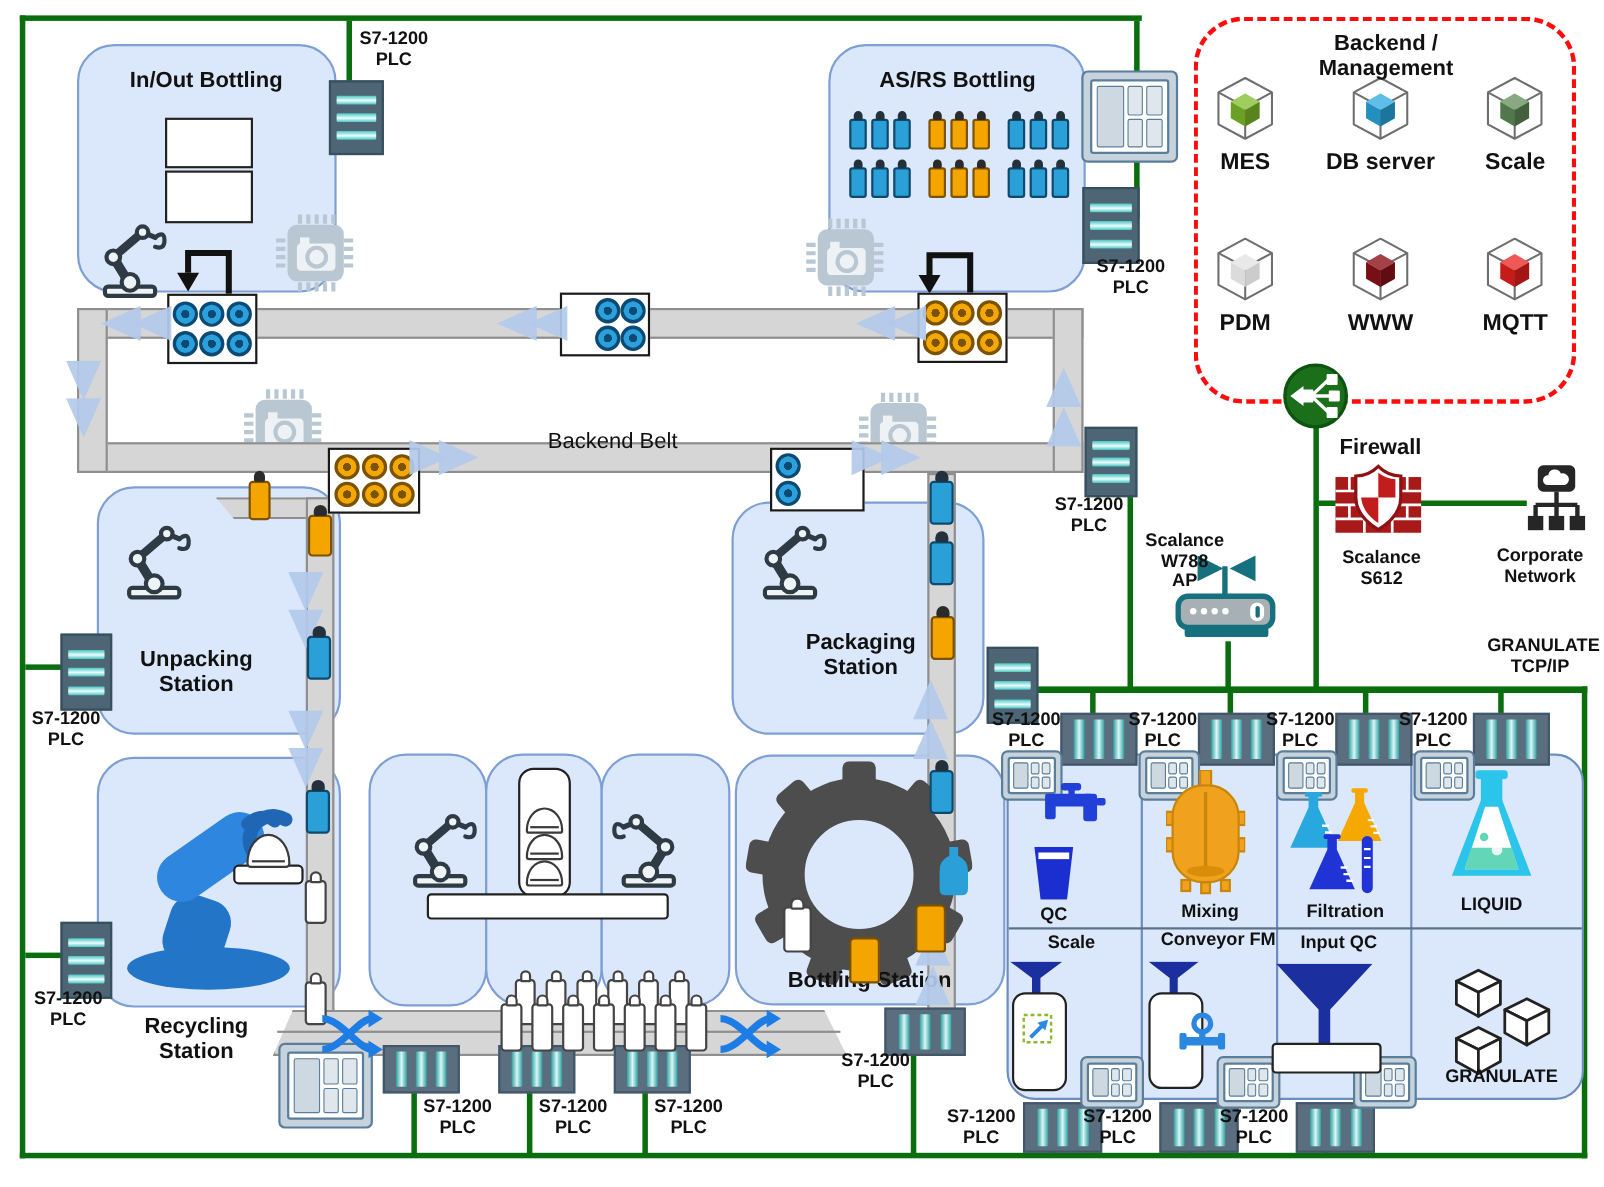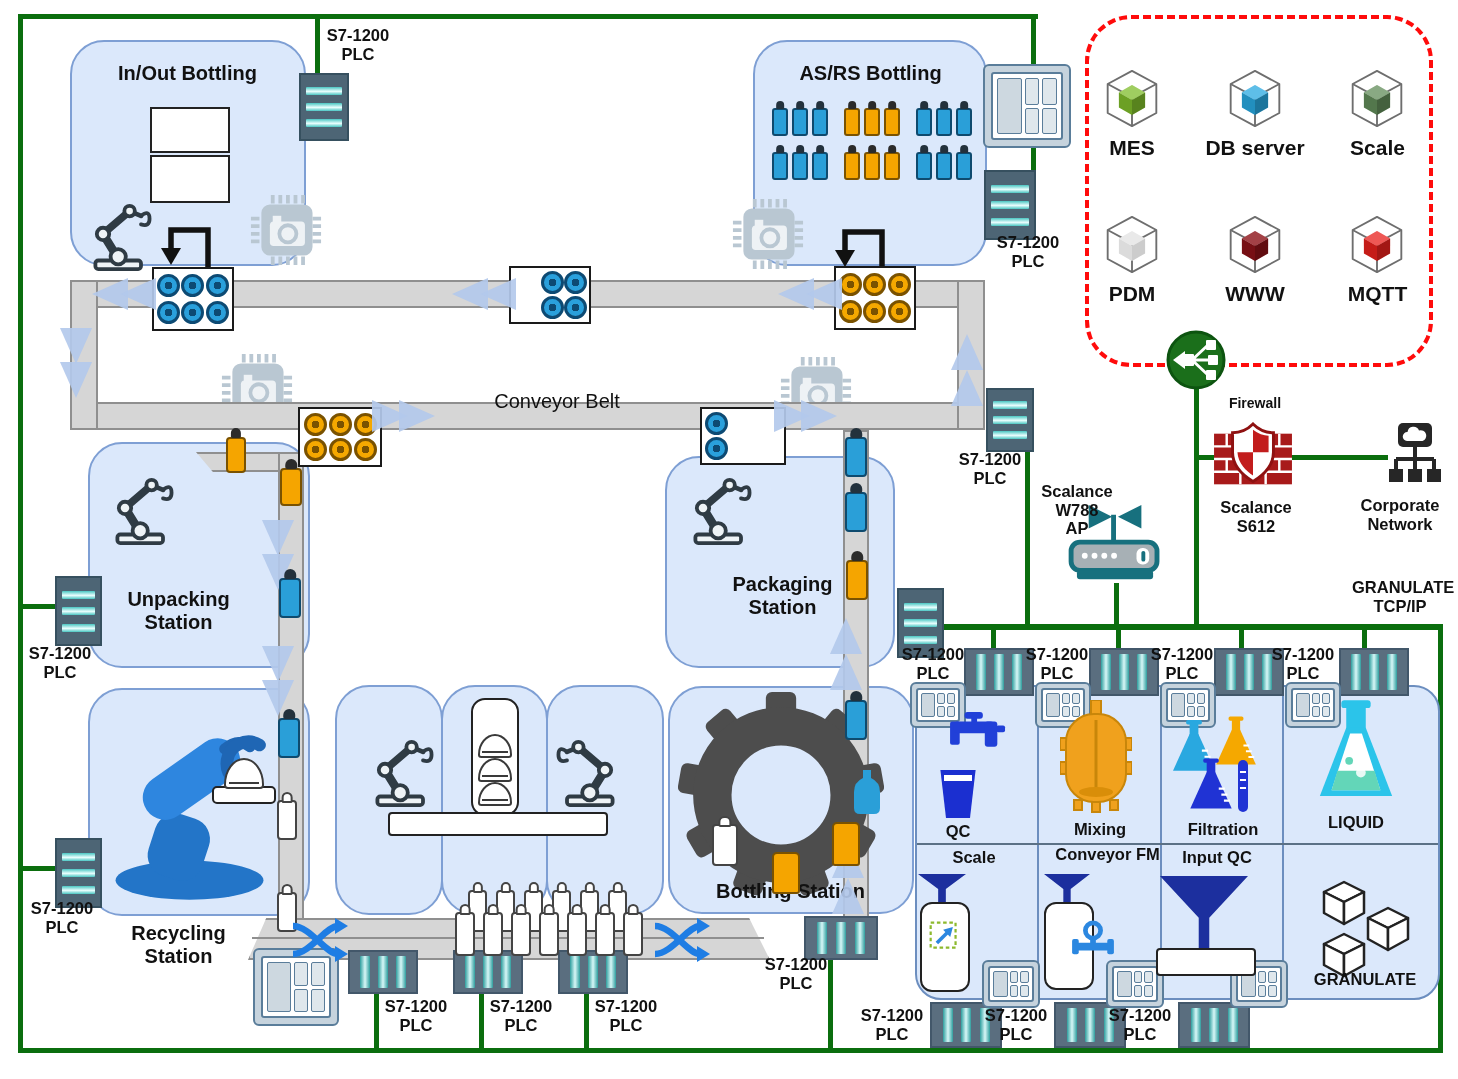--- a/index.html
+++ b/index.html
@@ -169,20 +169,21 @@
 <div class="belt" style="left:70px;top:402px;width:915px;height:28px"></div>
 <div class="belt" style="left:70px;top:280px;width:28px;height:150px"></div>
 <div class="belt" style="left:957px;top:280px;width:28px;height:150px"></div>
 <div class="belt" style="left:196px;top:452px;width:106px;height:20px;clip-path:polygon(0 0,100% 0,100% 100%,16% 100%)"></div>
 <div class="belt" style="left:278px;top:452px;width:26px;height:486px"></div>
 <div class="belt" style="left:843px;top:430px;width:26px;height:506px"></div>
 <div class="belt" style="left:248px;top:918px;width:522px;height:42px;clip-path:polygon(3.5% 0,96% 0,100% 100%,0 100%)"></div>
 <div class="ab" style="left:252px;top:937px;width:512px;height:2px;background:#8f8f8f;z-index:2"></div>
 
 <div class="redbox" style="left:1085px;top:15px;width:340px;height:344px"></div>
+<div class="lbl t20" style="left:1150px;top:28px;width:220px">Backend / Management</div>
 
 <svg class="svgi" style="left:1104px;top:70px" width="56" height="58" viewBox="0 0 58 62">
  <g fill="none" stroke="#6e6e6e" stroke-width="2" stroke-linejoin="round">
         <polygon points="29,1 55,15 55,46 29,60 3,46 3,15"></polygon>
         <path d="M3 15 L29 29 L55 15 M29 29 V60"></path>
       </g>
  <polygon points="29,16 43,24 29,32 15,24" fill="#7fbc2b"></polygon>
       <polygon points="29,16 43,24 29,32 15,24" fill="#fff" opacity=".25"></polygon>
  <polygon points="15,24 29,32 29,48 15,40" fill="#7fbc2b"></polygon>
       <polygon points="15,24 29,32 29,48 15,40" fill="#000" opacity=".15"></polygon>
@@ -262,21 +263,21 @@
       </g>
  <g fill="#fff">
   <polygon points="7,30 19,21 19,39"></polygon>
         <rect x="17" y="24" width="11" height="12" rx="1"></rect>
   <rect x="40" y="10" width="10" height="10" rx="1"></rect>
         <rect x="42" y="25" width="10" height="10" rx="1"></rect>
   <rect x="40" y="40" width="10" height="10" rx="1"></rect>
  </g>
 </svg>
 
-<div class="lbl t17" style="left:1210px;top:396px;width:90px;font-size:14px">Firewall</div>
+<div class="lbl t17" style="left:1210px;top:396px;width:90px;font-size:20px">Firewall</div>
 <svg class="svgi" style="left:1213px;top:422px" width="80" height="74" viewBox="0 0 82 76">
  <rect x="1" y="12" width="80" height="52" fill="#a81a1a"></rect>
  <g stroke="#fff" stroke-width="2.5">
         <path d="M1 25 H81 M1 38 H81 M1 51 H81"></path>
  <path d="M14 12 V25 M28 25 V38 M14 38 V51 M28 51 V64 M68 12 V25 M54 25 V38 M68 38 V51 M54 51 V64"></path>
       </g>
  <path d="M41 2 c7 7 15 9 21 9 v20 c0 15 -11 24 -21 30 c-10 -6 -21 -15 -21 -30 V11 c6 0 14 -2 21 -9 z" fill="#fff" stroke="#8f1111" stroke-width="3"></path>
  <path d="M41 8 c5 4 11 6 16 6 v17 h-16 z" fill="#c21d1d"></path>
  <path d="M41 31 h-16 c1 12 9 19 16 24 z" fill="#c21d1d"></path>
 </svg>
@@ -315,21 +316,21 @@
 
 <div class="lbl t20" style="left:100px;top:62px;width:175px">In/Out Bottling</div>
 <div class="lbl t20" style="left:783px;top:62px;width:175px">AS/RS Bottling</div>
 <div class="lbl t20" style="left:96px;top:588px;width:165px">Unpacking
 Station</div>
 <div class="lbl t20" style="left:700px;top:573px;width:165px">Packaging
 Station</div>
 <div class="lbl t20" style="left:96px;top:922px;width:165px">Recycling
 Station</div>
 <div class="lbl t20" style="left:698px;top:880px;width:185px">Bottling Station</div>
-<div class="lbl t20 reg" style="left:482px;top:390px;width:150px">Conveyor Belt</div>
+<div class="lbl t20 reg" style="left:482px;top:390px;width:150px">Backend Belt</div>
 
 <div class="plcv" style="left:299px;top:73px;width:36px;height:56px">
       <i></i>
       <i></i>
       <i></i>
     </div>
 <div class="plcv" style="left:984px;top:170px;width:38px;height:58px">
       <i></i>
       <i></i>
       <i></i>

